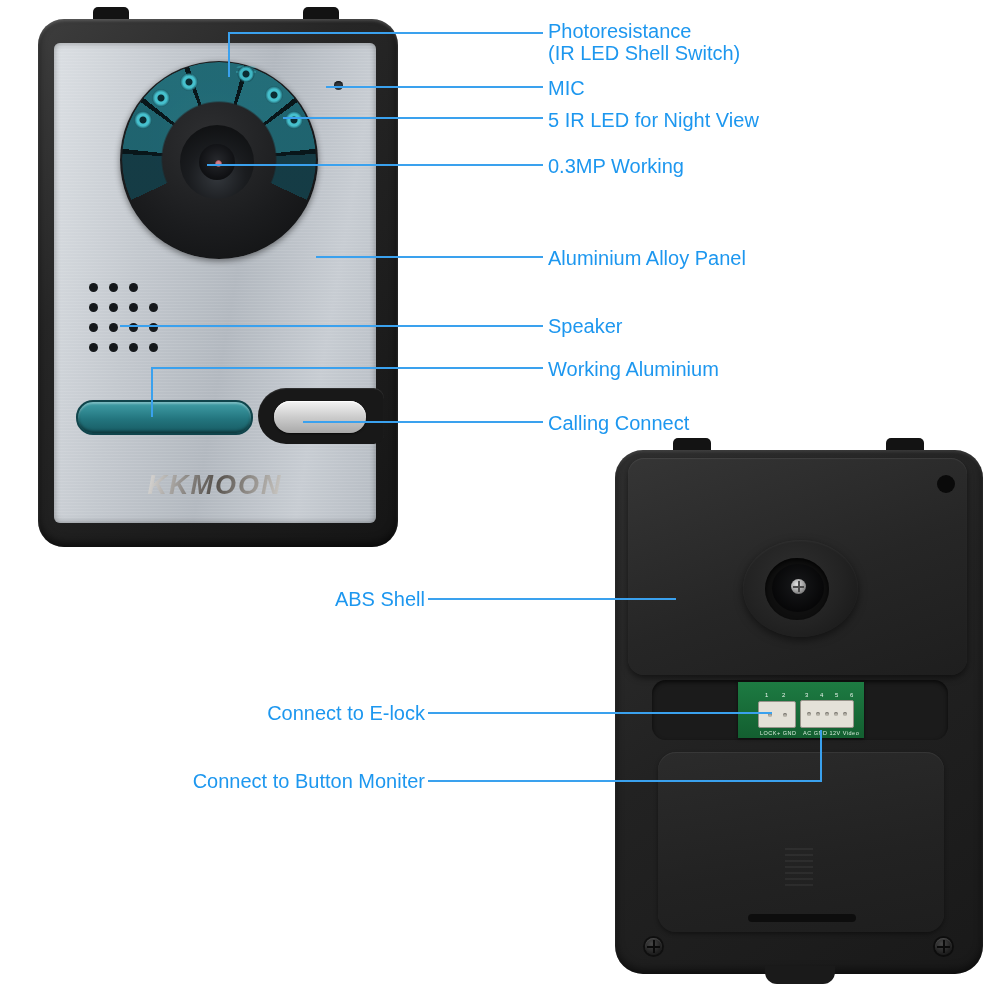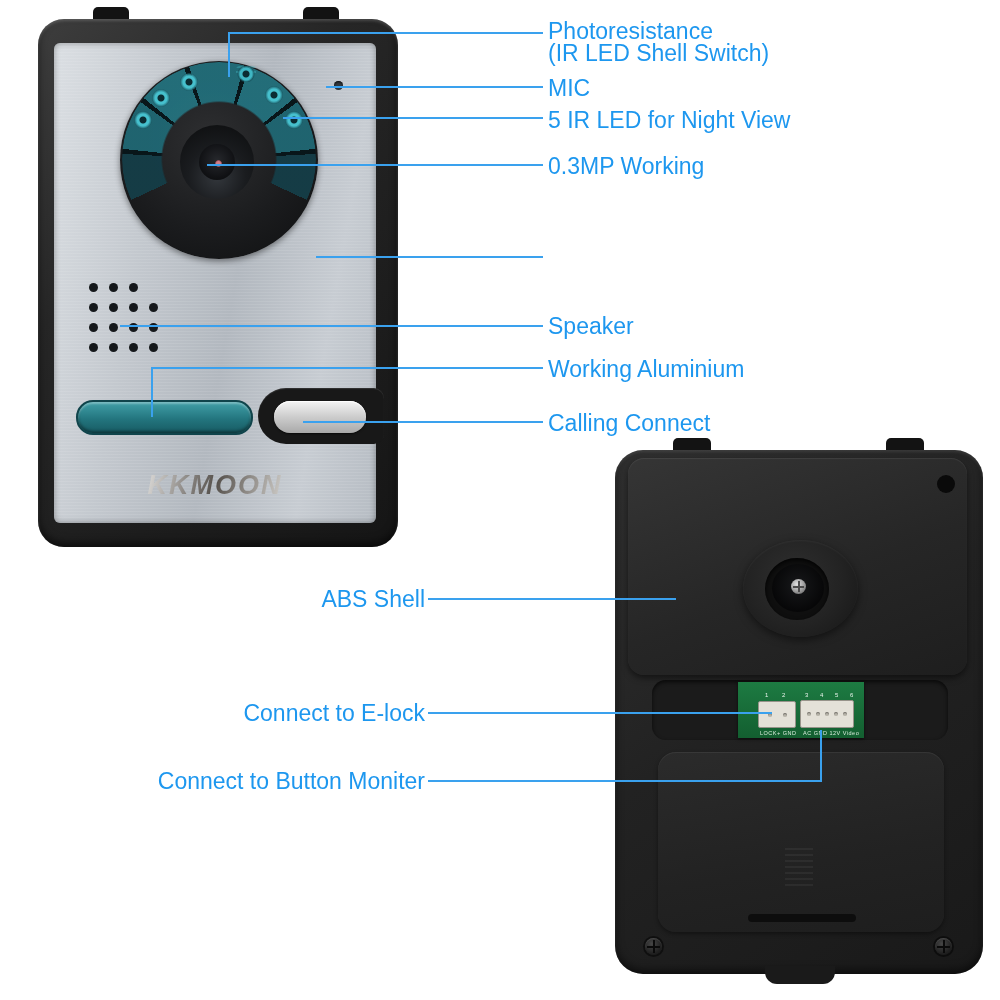--- a/index.html
+++ b/index.html
@@ -1,21 +1,21 @@
 <!DOCTYPE html>
 <html><head>
 <meta charset="utf-8">
 <style>
   html,body{margin:0;padding:0;background:#ffffff;}
   .stage{position:relative;width:1000px;height:1000px;background:#ffffff;overflow:hidden;
          font-family:"Liberation Sans", sans-serif;}
   .abs{position:absolute;}
 
   
-  .lbl{position:absolute;font-size:23px;line-height:22px;color:#1d97ef;white-space:nowrap;}
+  .lbl{position:absolute;font-size:20px;line-height:22px;color:#1d97ef;white-space:nowrap;}
   .lbl.right-col{left:548px;text-align:left;}
   .lbl.left-col{right:575px;text-align:right;}
 
   
   .cline{position:absolute;background:#3aa1ee;}
   .cline.h{height:2px;}
   .cline.v{width:2px;}
 
   
   .f-tab{position:absolute;width:36px;height:16px;background:#131313;border-radius:5px 5px 0 0;}
@@ -234,20 +234,21 @@
   <div class="cline h" style="left:428px;top:780px;width:394px;"></div>
   <div class="cline v" style="left:820px;top:730px;height:52px;"></div>
 
   <div class="lbl right-col" style="top:20px;">
     <div>Photoresistance</div>
     <div>(IR LED Shell Switch)</div>
   </div>
   <div class="lbl right-col" style="top:77px;">MIC</div>
   <div class="lbl right-col" style="top:109px;">5 IR LED for Night View</div>
   <div class="lbl right-col" style="top:155px;">0.3MP Working</div>
+  <div class="lbl right-col" style="top:247px;">Aluminium Alloy Panel</div>
   <div class="lbl right-col" style="top:315px;">Speaker</div>
   <div class="lbl right-col" style="top:358px;">Working Aluminium</div>
   <div class="lbl right-col" style="top:412px;">Calling Connect</div>
 
   <div class="lbl left-col" style="top:588px;">ABS Shell</div>
   <div class="lbl left-col" style="top:702px;text-align:center;">Connect to E-lock</div>
   <div class="lbl left-col" style="top:770px;">Connect to Button Moniter</div>
 
 </div>
 

